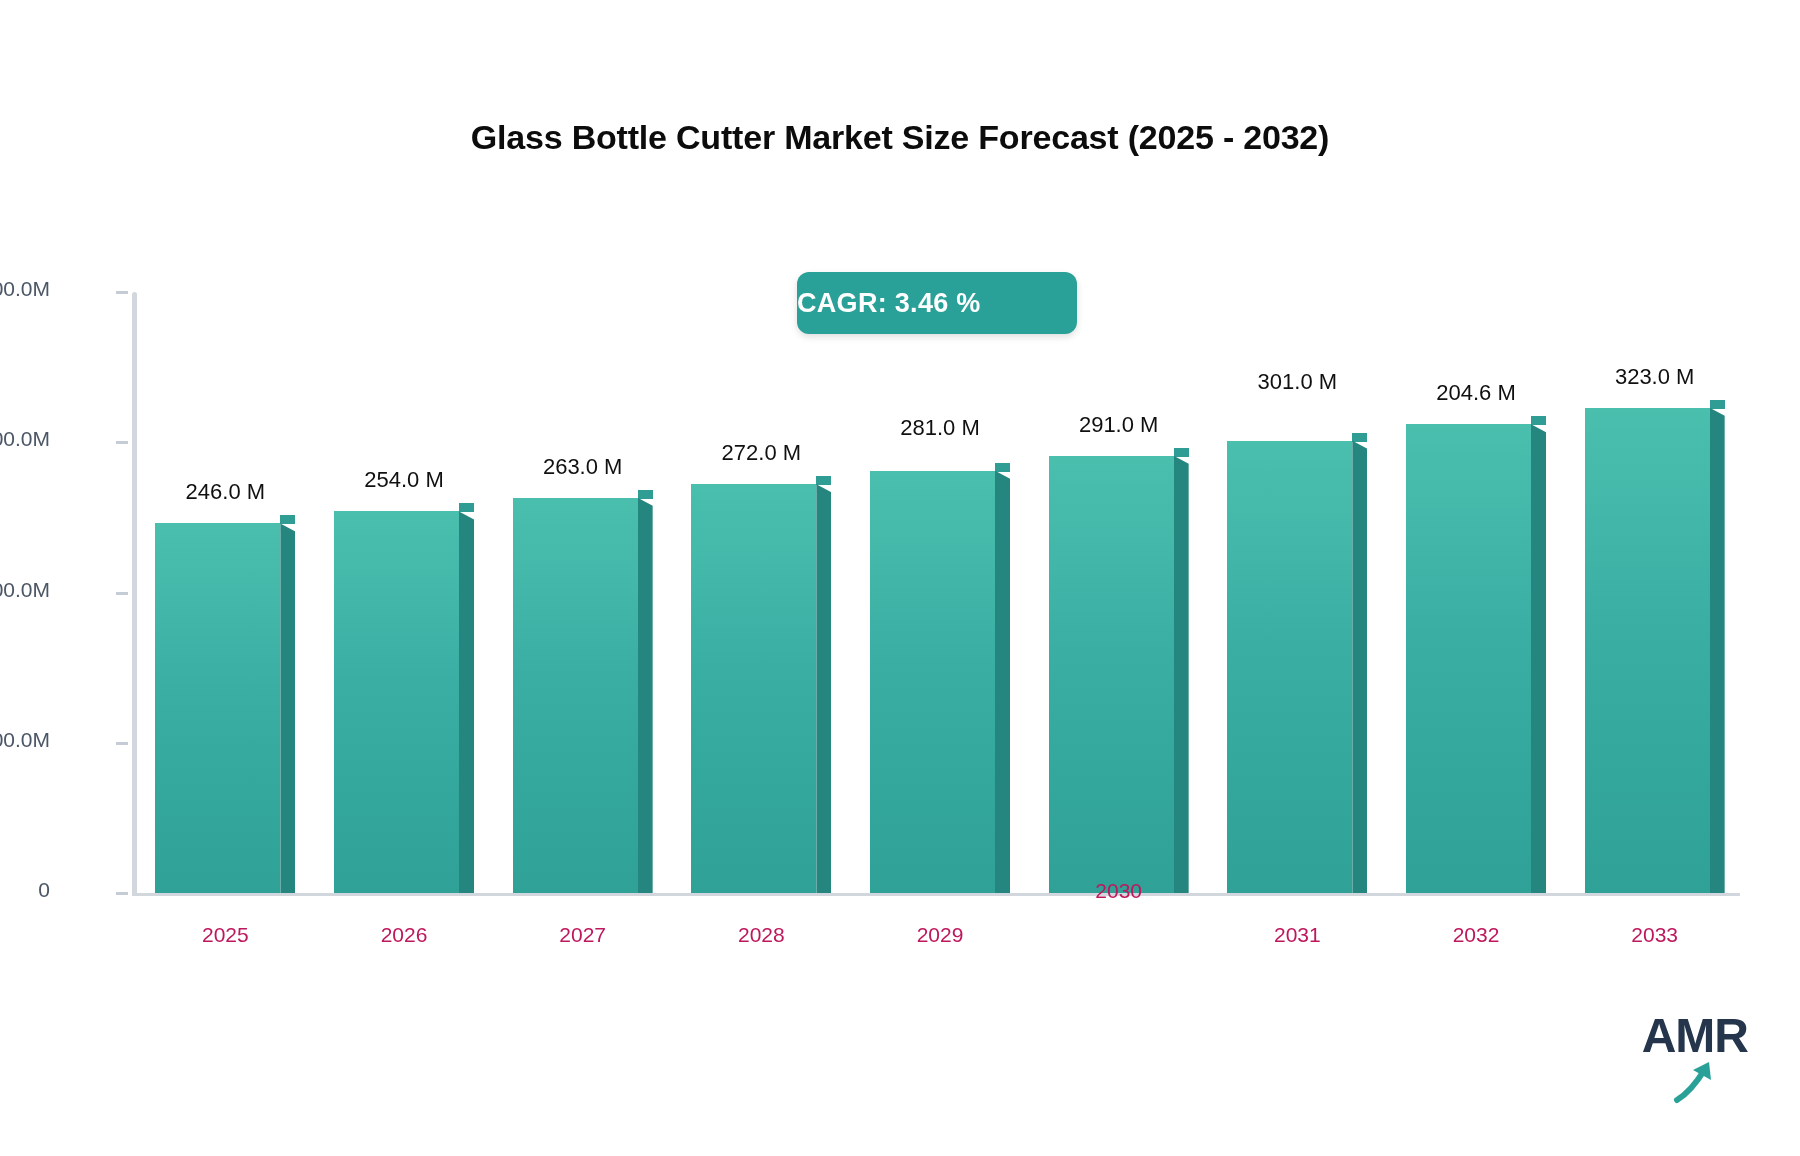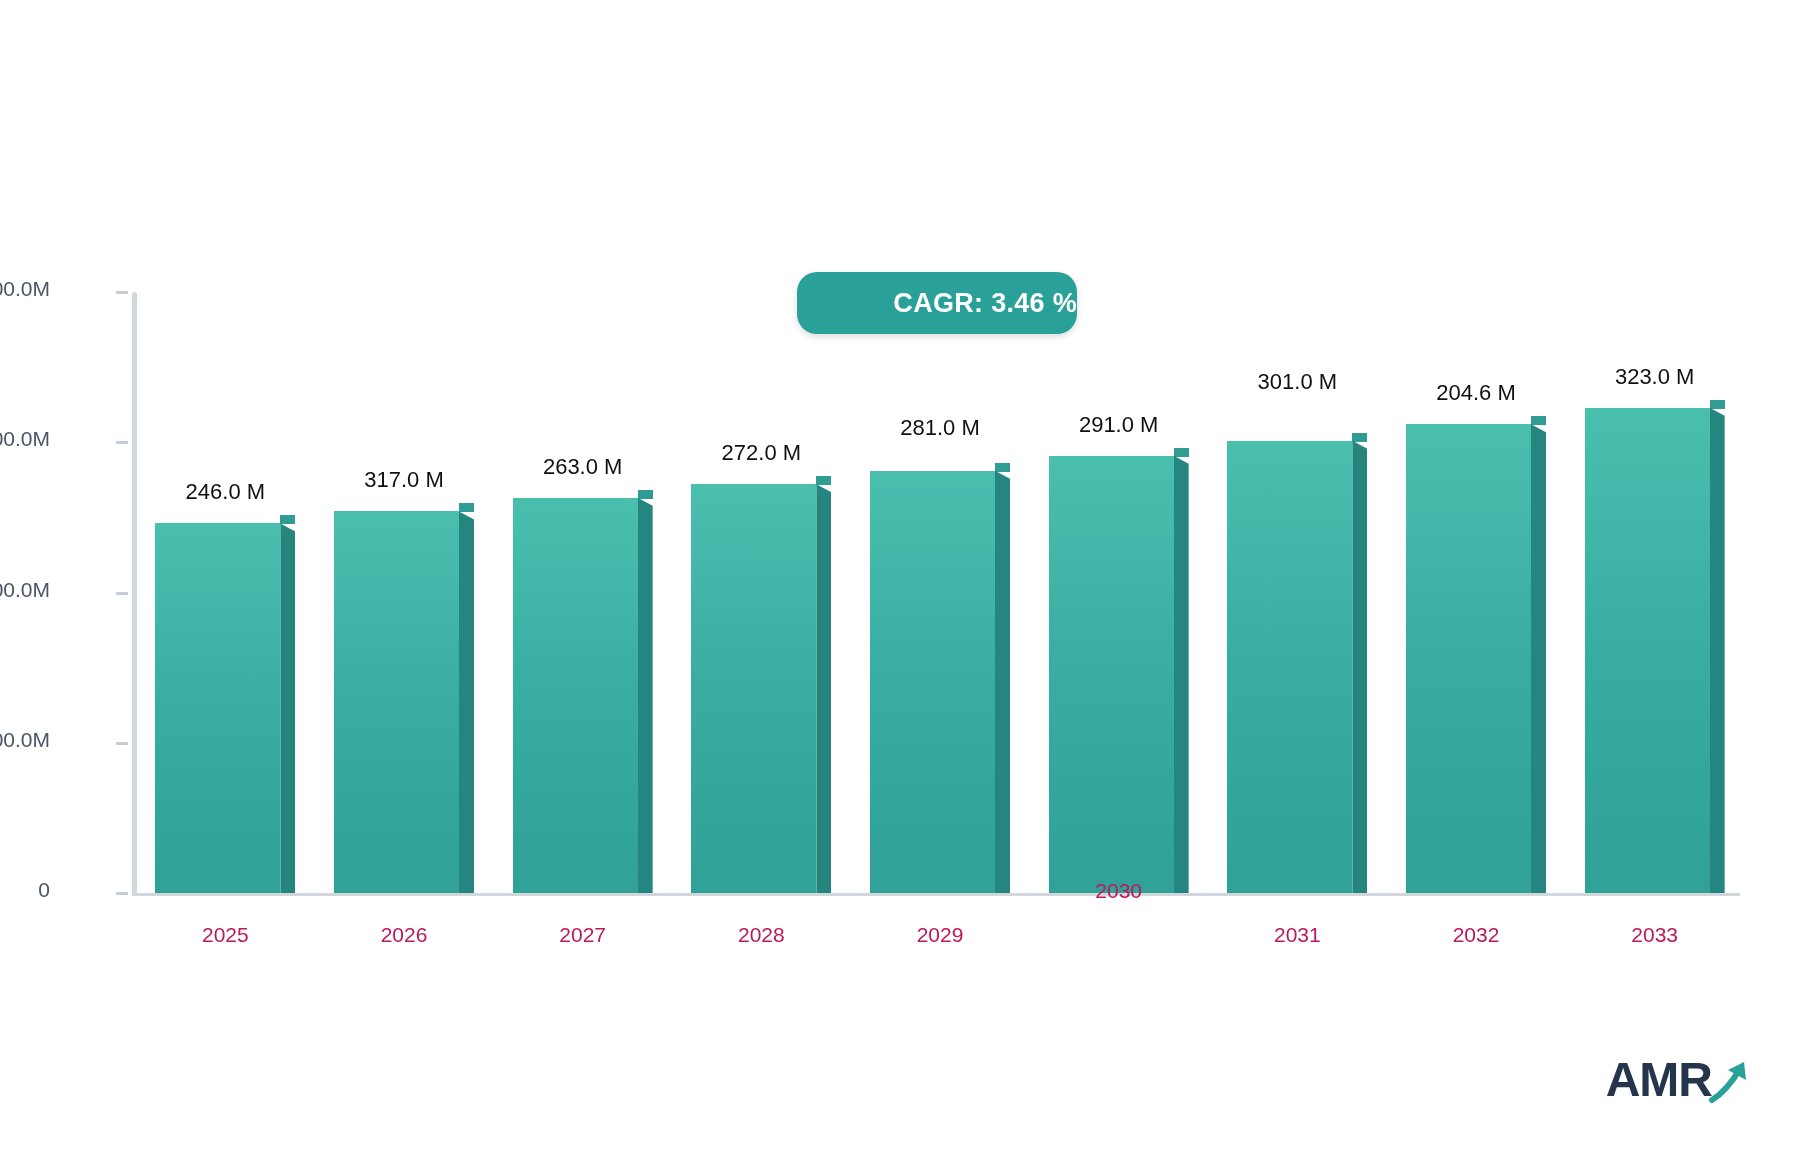--- a/index.html
+++ b/index.html
@@ -22,22 +22,22 @@
     position: absolute; top: 172px; left: 0; width: 1800px;
     text-align: center;
     font-size: 25px; font-weight: 700; color: #2f3e52;
   }
 
   
   .cagr-badge {
     position: absolute; top: 272px; left: 797px;
     width: 280px; height: 62px;
     background: #2aa198;
-    border-radius: 20px;
-    display: flex; align-items: center; justify-content: flex-end;
+    border-radius: 12px;
+    display: flex; align-items: center; justify-content: flex-start;
     box-shadow: 0 3px 7px rgba(0,0,0,0.13);
   }
   .cagr-badge span {
     color: #ffffff; font-size: 27px; font-weight: 600; letter-spacing: 0.3px;
   }
 
   
   .plot {
     position: absolute;
     left: 132px; top: 292px;
@@ -89,33 +89,34 @@
   }
   .x-label {
     position: absolute;
     width: 180px; text-align: center;
     font-size: 21px; color: #be185d; font-weight: 400;
   }
 
   
   .logo {
     position: absolute; right: 52px; bottom: 52px;
-    display: flex; align-items: flex-end;
+    display: flex; align-items: center; flex-direction: column;
   }
   .logo-text {
     font-size: 48px; font-weight: 700; color: #24354c; letter-spacing: -1px;
     line-height: 1;
   }
   .logo-arrow { position: relative; width: 40px; height: 44px; margin-left: -4px; }
 </style>
 </head>
 <body>
 
 <div class="canvas">
 
+  <div class="title">Glass Bottle Cutter Market Size Forecast (2025 - 2032)</div>
 
   <div class="cagr-badge">
     <span>CAGR: 3.46 %</span>
   </div>
 
   <div class="plot">
     <div class="y-axis-line"></div>
     <div class="x-axis-line"></div>
     <div id="y-ticks">
         <div class="y-tick-label" style="top: 586px;">0</div>
@@ -130,21 +131,21 @@
         <div class="y-tick-dash" style="top: -1px;"></div>
       </div>
     <div class="bars" id="bars">
         <div class="bar-front" style="left: 23.3333px; height: 369.615px;"></div>
         <div class="bar-top" style="left: 148.333px; bottom: 368.615px;"></div>
         <div class="bar-side" style="left: 148.333px; height: 369.615px;"></div>
         <div class="bar-label" style="left: 3.33333px; bottom: 387.615px;">246.0 M</div>
         <div class="bar-front" style="left: 202px; height: 381.635px;"></div>
         <div class="bar-top" style="left: 327px; bottom: 380.635px;"></div>
         <div class="bar-side" style="left: 327px; height: 381.635px;"></div>
-        <div class="bar-label" style="left: 182px; bottom: 399.635px;">317.0 M</div>
+        <div class="bar-label" style="left: 182px; bottom: 399.635px;">254.0 M</div>
         <div class="bar-front" style="left: 380.667px; height: 395.157px;"></div>
         <div class="bar-top" style="left: 505.667px; bottom: 394.157px;"></div>
         <div class="bar-side" style="left: 505.667px; height: 395.157px;"></div>
         <div class="bar-label" style="left: 360.667px; bottom: 413.157px;">263.0 M</div>
         <div class="bar-front" style="left: 559.333px; height: 408.68px;"></div>
         <div class="bar-top" style="left: 684.333px; bottom: 407.68px;"></div>
         <div class="bar-side" style="left: 684.333px; height: 408.68px;"></div>
         <div class="bar-label" style="left: 539.333px; bottom: 426.68px;">272.0 M</div>
         <div class="bar-front" style="left: 738px; height: 422.202px;"></div>
         <div class="bar-top" style="left: 863px; bottom: 421.202px;"></div>

